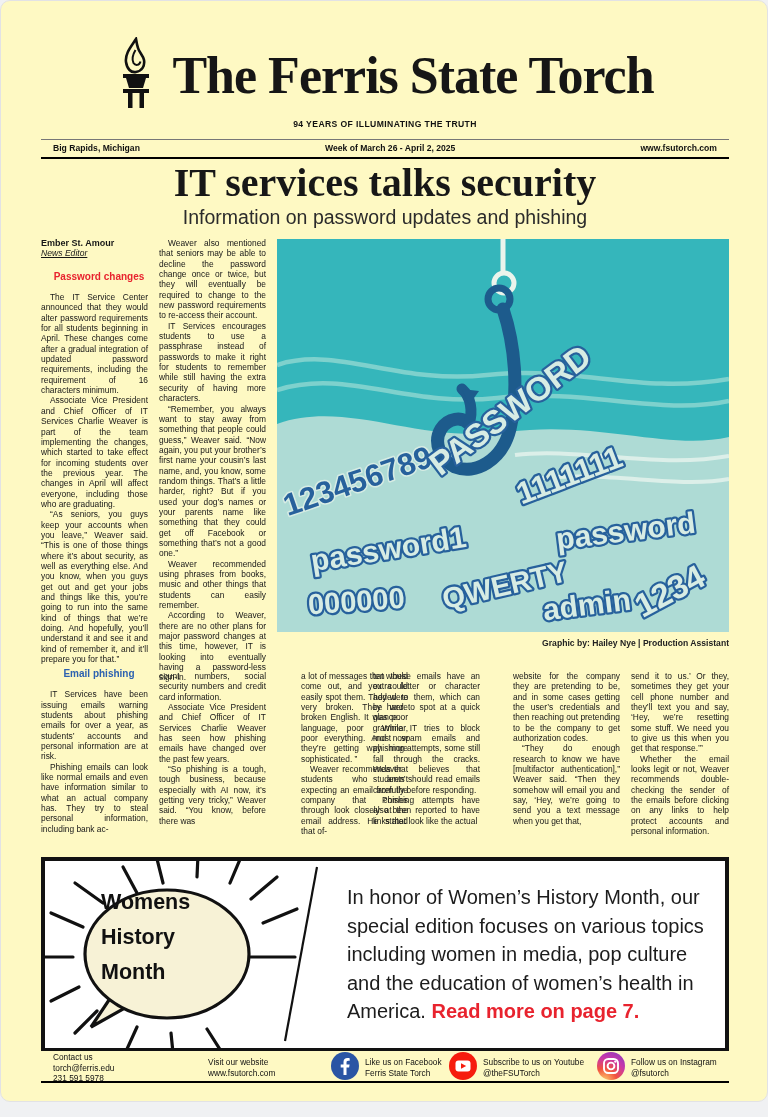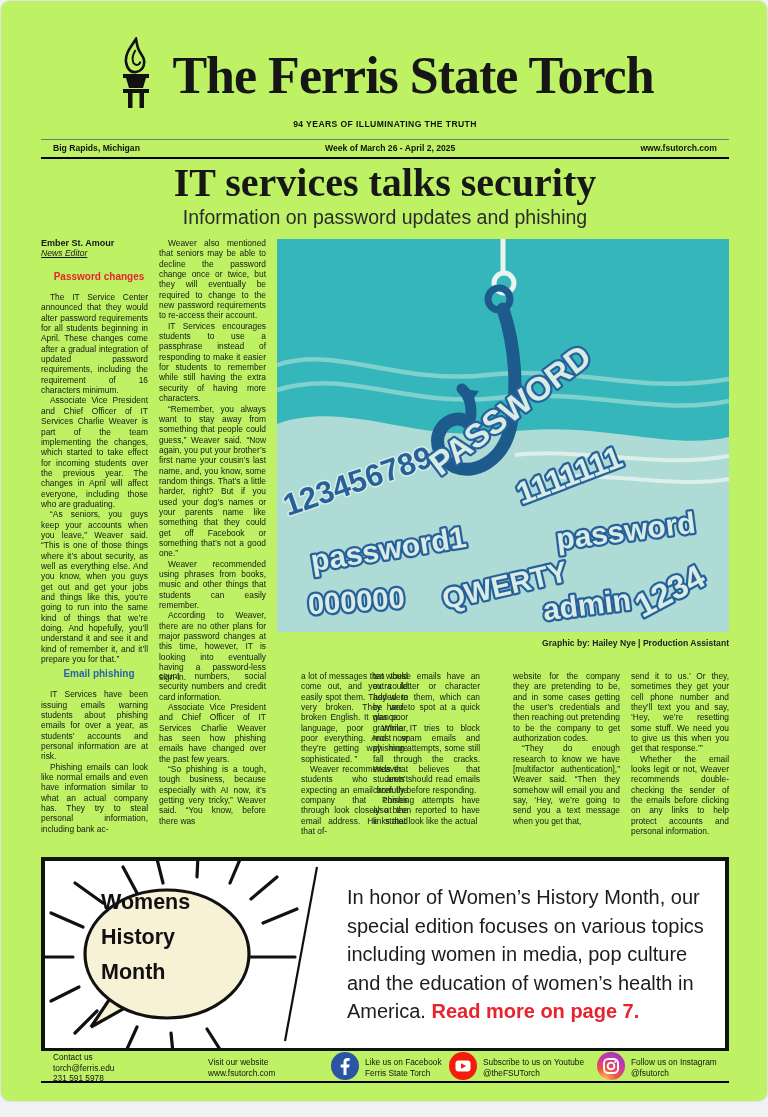--- a/index.html
+++ b/index.html
@@ -1,17 +1,17 @@
 <!DOCTYPE html>
 <html><head>
 <meta charset="utf-8">
 <style>
   * { margin:0; padding:0; box-sizing:border-box; }
   body { background:#f0f1f3; font-family:"Liberation Sans", sans-serif; }
-  .sheet { position:relative; width:768px; height:1102px; background:#bef264;
+  .sheet { position:relative; width:768px; height:1102px; background:#fef9c3;
            border:1px solid #e2e2e5; border-radius:10px; overflow:hidden; }
 
   
   .masthead { position:absolute; top:36px; left:0; width:768px; text-align:center; }
   .mast-row { display:flex; justify-content:center; align-items:center; gap:16px; }
   .mast-title { font-family:"Liberation Serif", serif; font-weight:bold; font-size:52px;
                 letter-spacing:-1px; color:#161616; }
   .tagline { margin-top:6px; font-size:8.6px; font-weight:bold; letter-spacing:.4px; color:#111; }
   .infobar { position:absolute; top:138px; left:40px; width:688px;
              border-top:1px solid #777; border-bottom:2.5px solid #000; padding:3px 12px 4px;
@@ -93,21 +93,21 @@
     <div class="byline-name">Ember St. Amour</div>
     <div class="byline-role">News Editor</div>
     <div class="sec-head red">Password changes</div>
     <p>The IT Service Center announced that they would alter password requirements for all students beginning in April. These changes come after a gradual integration of updated password requirements, including the requirement of 16 characters minimum.</p>
     <p>Associate Vice President and Chief Officer of IT Services Charlie Weaver is part of the team implementing the changes, which started to take effect for incoming students over the previous year. The changes in April will affect everyone, including those who are graduating.</p>
     <p>“As seniors, you guys keep your accounts when you leave,” Weaver said. “This is one of those things where it’s about security, as well as everything else. And you know, when you guys get out and get your jobs and things like this, you’re going to run into the same kind of things that we’re doing. And hopefully, you’ll understand it and see it and kind of remember it, and it’ll prepare you for that.”</p>
   </div>
 
   <div class="col" style="left:158px; top:237px;">
     <p>Weaver also mentioned that seniors may be able to decline the password change once or twice, but they will eventually be required to change to the new password requirements to re-access their account.</p>
-    <p>IT Services encourages students to use a passphrase instead of responding to make it easier for students to remember while still having the extra security of having more characters.</p>
+    <p>IT Services encourages students to use a passphrase instead of passwords to make it right for students to remember while still having the extra security of having more characters.</p>
     <p>“Remember, you always want to stay away from something that people could guess,” Weaver said. “Now again, you put your brother’s first name your cousin’s last name, and, you know, some random things. That’s a little harder, right? But if you used your dog’s names or your parents name like something that they could get off Facebook or something that’s not a good one.”</p>
     <p>Weaver recommended using phrases from books, music and other things that students can easily remember.</p>
     <p>According to Weaver, there are no other plans for major password changes at this time, however, IT is looking into eventually having a password-less sign-in.</p>
   </div>
 
   <div class="graphic">
     <svg width="452" height="393" viewBox="0 0 452 393">
       <rect x="0" y="0" width="452" height="393" fill="#35b6bb"></rect>
       <path d="M0,126 C60,106 120,146 210,136 C300,126 362,156 452,140" fill="none" stroke="#7ed1cd" stroke-width="4.5"></path>
       <path d="M0,151 C70,129 130,169 220,159 C310,149 382,177 452,162" fill="none" stroke="#7ed1cd" stroke-width="4.5"></path>

